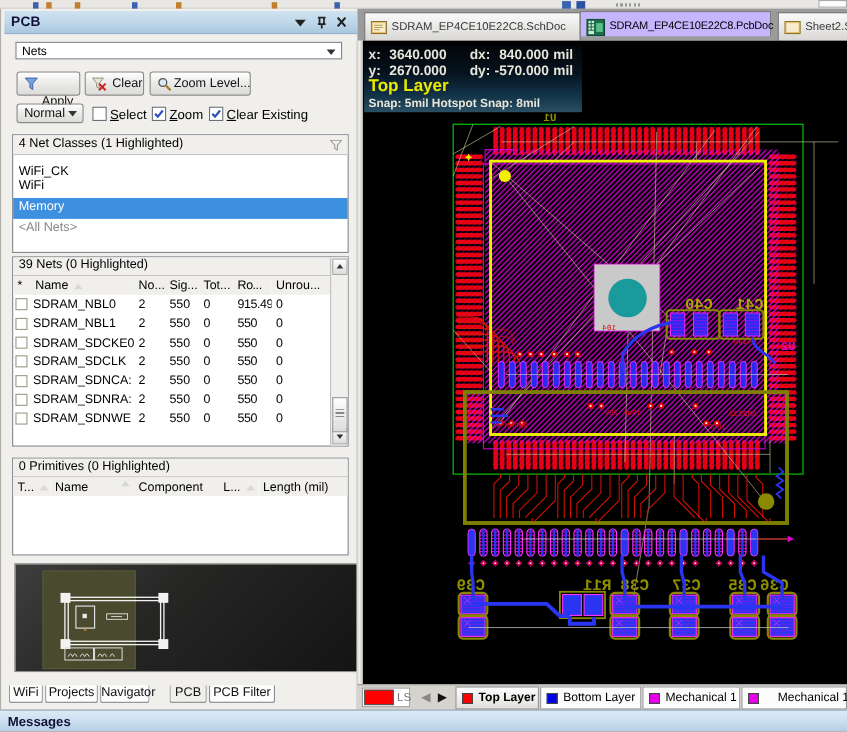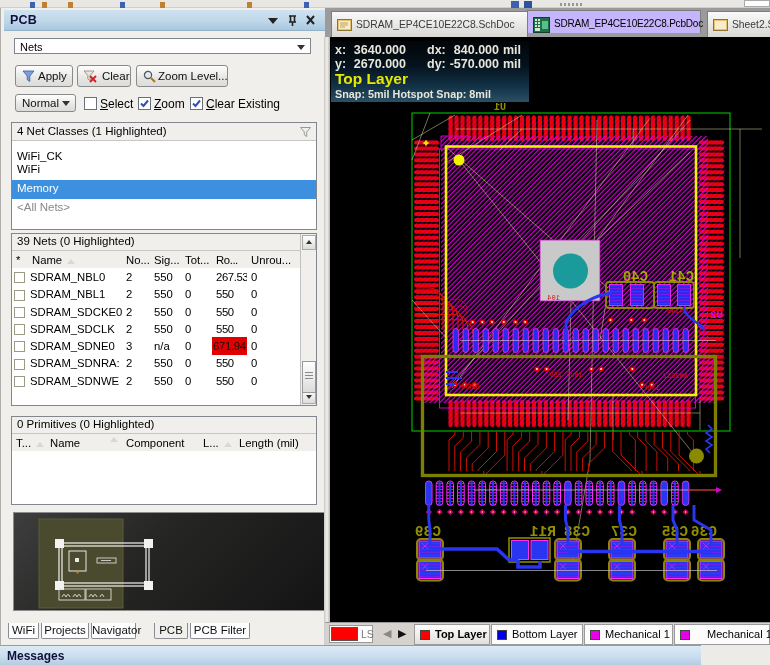--- a/index.html
+++ b/index.html
@@ -30,21 +30,21 @@
 .lhead { position:absolute; left:0; right:0; top:0; background:#f0efec; border-bottom:1px solid #c6c6c6; font-size:11.5px; color:#000; }
 .row { position:absolute; left:0; right:0; font-size:11.5px; color:#000; padding-left:5px; }
 
 table.grid { border-collapse:collapse; table-layout:fixed; font-size:11.3px; }
 table.grid td { overflow:hidden; white-space:nowrap; padding:0 0 0 4px; height:17.3px; }
 
 #preview { left:12px; top:504px; width:313px; height:99px; background:linear-gradient(135deg,#3e3e3e 0%,#262625 40%,#141414 100%); border:1px solid #8c8c8c; }
 
 .btab { position:absolute; top:0; height:16px; background:#fdfdfd; border:1px solid #898c92; border-top:none; border-radius:0 0 2px 2px; font-size:11.5px; color:#111; text-align:center; }
 
-#messages { left:0; top:645px; width:701px; height:20px; background:linear-gradient(180deg,#dceaf6 0%,#c8dcee 60%,#b4cce2 100%); border-top:1px solid #8aa0b4; }
+#messages { left:0; top:645px; width:770px; height:20px; background:linear-gradient(180deg,#dceaf6 0%,#c8dcee 60%,#b4cce2 100%); border-top:1px solid #8aa0b4; }
 #messages b { position:absolute; left:7px; top:3px; font-size:12px; color:#10103a; }
 
 
 #docbar { left:325px; top:8px; width:445px; height:29px; background:#9b9b9b; }
 .dtab { position:absolute; top:3px; height:26px; border:1px solid #7d7d7d; border-bottom:none; font-size:10.3px; white-space:nowrap; }
 .dtab .t { position:absolute; top:7px; white-space:nowrap; }
 
 
 #canvas { left:330px; top:37px; width:440px; height:585px; background:#000; }
 #hud { position:absolute; left:1px; top:4px; width:198px; height:61px; background:linear-gradient(180deg,#020508 0%,#05121d 40%,#123348 75%,#2b4f63 100%); color:#e6e6da; font-weight:bold; }
@@ -100,21 +100,21 @@
         <span>Nets</span>
         <div class="dropbtn">
           <div class="darr"></div>
         </div>
       </div>
 
  <div class="btn" style="left:14px;top:57px;width:58px;height:22px">
    <svg style="position:absolute;left:6px;top:4px" width="13" height="13" viewBox="0 0 13 13">
           <path d="M1 1 h11 l-4.2 5 v5.5 l-2.6 -1.8 v-3.7 z" fill="#7a9ede" stroke="#3a5a9e" stroke-width="0.8"></path>
         </svg>
-   <span class="lbl" style="left:22px;top:4px">Apply</span>
+   <span class="lbl" style="left:22px;top:20px">Apply</span>
  </div>
  <div class="btn" style="left:76px;top:57px;width:54px;height:22px">
    <svg style="position:absolute;left:5px;top:4px" width="15" height="13" viewBox="0 0 15 13">
           <path d="M1 1 h10 l-3.8 4.5 v5 l-2.4 -1.6 v-3.4 z" fill="#e8e4da" stroke="#8a8672" stroke-width="0.8"></path>
           <path d="M7 6 l6 6 M13 6 l-6 6" stroke="#cc2222" stroke-width="1.8"></path>
         </svg>
    <span class="lbl" style="left:24px;top:4px">Clear</span>
  </div>
  <div class="btn" style="left:135px;top:57px;width:92px;height:22px">
    <svg style="position:absolute;left:6px;top:4px" width="13" height="13" viewBox="0 0 13 13">
@@ -176,21 +176,21 @@
               <td>Tot...</td>
               <td>Ro...</td>
               <td>Unrou...</td>
             </tr>
     <tr style="height:17.3px">
               <td><span class="rcb"></span></td>
               <td style="padding-left:2px">SDRAM_NBL0</td>
               <td>2</td>
               <td>550</td>
               <td>0</td>
-              <td>267.53</td>
+              <td>915.49</td>
               <td>0</td>
             </tr>
             <tr style="height:17.3px">
               <td><span class="rcb"></span></td>
               <td style="padding-left:2px">SDRAM_NBL1</td>
               <td>2</td>
               <td>550</td>
               <td>0</td>
               <td>550</td>
               <td>0</td>
@@ -208,25 +208,25 @@
               <td><span class="rcb"></span></td>
               <td style="padding-left:2px">SDRAM_SDCLK</td>
               <td>2</td>
               <td>550</td>
               <td>0</td>
               <td>550</td>
               <td>0</td>
             </tr>
             <tr style="height:17.3px">
               <td><span class="rcb"></span></td>
-              <td style="padding-left:2px">SDRAM_SDNE0</td>
-              <td>3</td>
-              <td>n/a</td>
-              <td>0</td>
-              <td style="background:#e00000;color:#111;padding-left:1px;letter-spacing:-0.3px">671.94</td>
+              <td style="padding-left:2px">SDRAM_SDNCA:</td>
+              <td>2</td>
+              <td>550</td>
+              <td>0</td>
+              <td>550</td>
               <td>0</td>
             </tr>
             <tr style="height:17.3px">
               <td><span class="rcb"></span></td>
               <td style="padding-left:2px">SDRAM_SDNRA:</td>
               <td>2</td>
               <td>550</td>
               <td>0</td>
               <td>550</td>
               <td>0</td>

